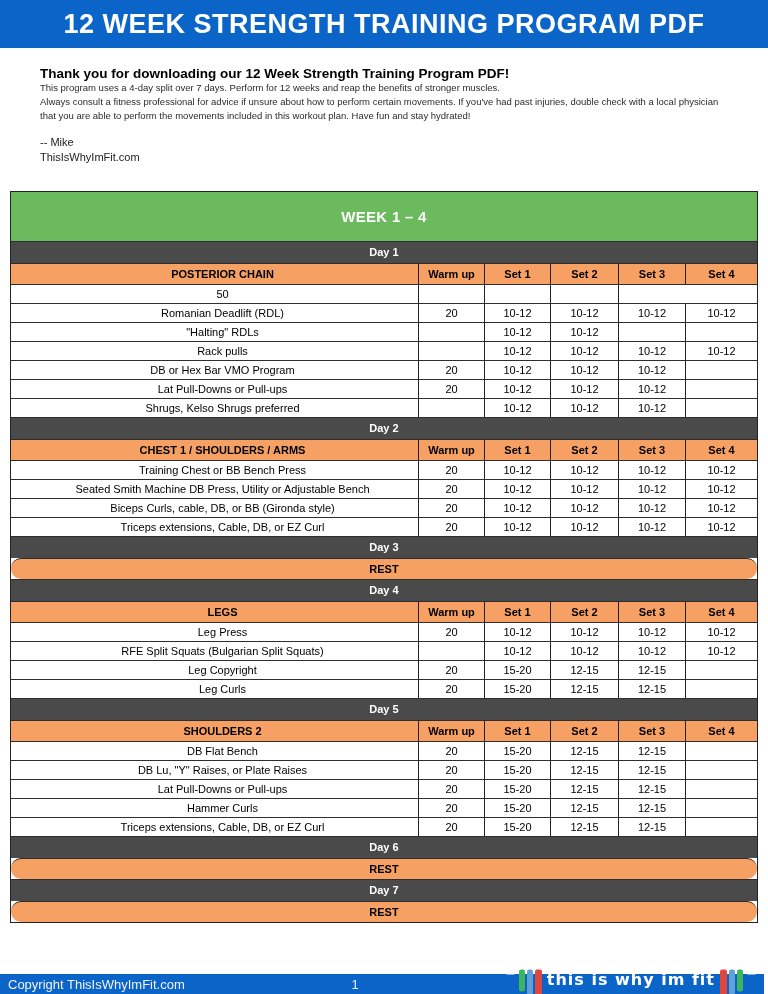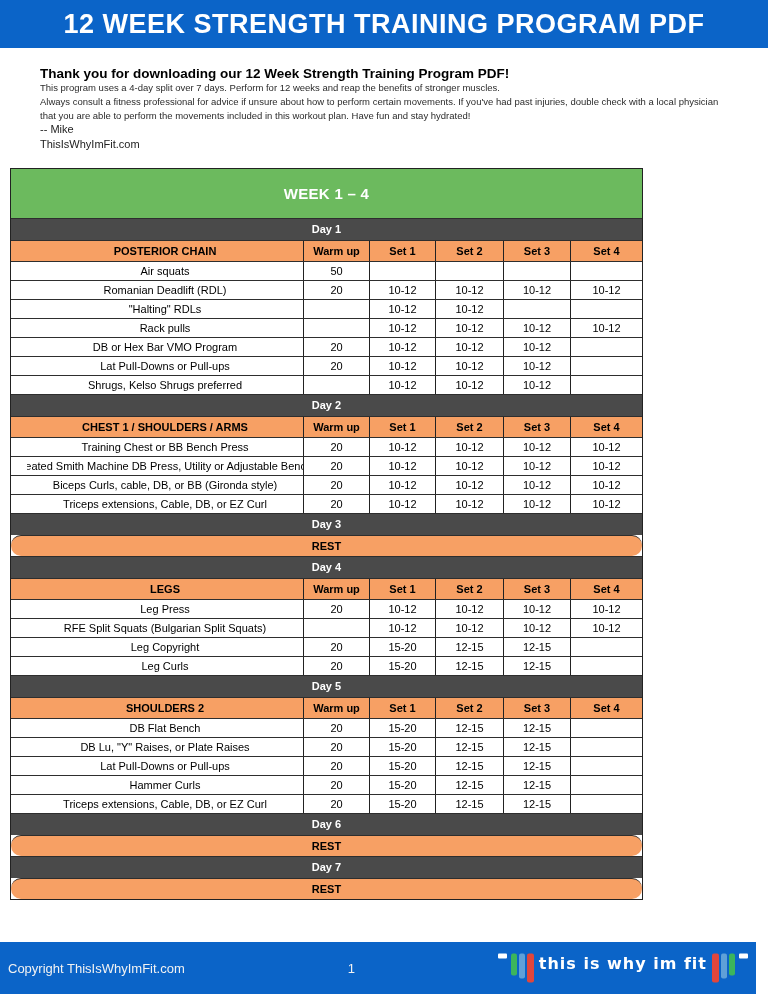--- a/index.html
+++ b/index.html
@@ -21,26 +21,26 @@
   }
   .titlebar h1 {
     color: #fff; font-size: 27px; font-weight: bold; letter-spacing: 0.5px;
     white-space: nowrap;
   }
 
   
   .intro { padding: 18px 42px 0 40px; }
   .intro h2 { font-size: 13.5px; font-weight: bold; color: #000; }
   .intro p.body-text { font-size: 9.5px; color: #2b2b2b; line-height: 1.45; max-width: 700px; }
-  .intro .signoff { font-size: 11px; color: #222; line-height: 1.35; }
+  .intro .signoff { margin-top: 13px; font-size: 11px; color: #222; line-height: 1.35; }
 
   
   .program-table {
-    margin: 16px 10px 0 10px;
-    width: 633px;
+    margin: 26px 10px 0 10px;
+    width: 748px;
     border: 1px solid #222;
   }
   .week-header {
     height: 49px;
     background: var(--week-green, #6CBA5E);
     color: #fff; font-weight: bold; font-size: 15px;
     display: flex; align-items: center; justify-content: center;
     letter-spacing: 0.3px;
   }
   .trow { border-top: 1px solid #2e2e2e; }
@@ -63,22 +63,22 @@
     display: flex; align-items: center; justify-content: center;
     border-left: 1px solid #222;
     overflow: hidden; white-space: nowrap;
   }
   .grid-row > span:first-child { border-left: none; }
   .header-row { height: 21px; background: var(--accent-orange, #F7A064); font-weight: bold; font-size: 11px; color: #000; }
   .exercise-row { height: 19px; background: #fff; font-size: 11px; color: #000; }
 
   
   .footer {
-    position: absolute; left: 0; right: 12px; bottom: 0;
-    height: 52px;
+    position: absolute; left: 0; right: 4px; bottom: 0;
+    height: 20px;
     background: var(--header-blue, #0B64C8);
     color: #fff;
   }
   .footer .copyright {
     position: absolute; left: 8px; top: 50%; transform: translateY(-50%);
     font-size: 13px; color: #f2f2f2;
   }
   .footer .page-num {
     position: absolute; left: 46%; top: 50%; transform: translateY(-50%);
     font-size: 13px; color: #f2f2f2;
@@ -123,21 +123,20 @@
       </div>
       <div class="trow grid-row header-row">
         <span>POSTERIOR CHAIN</span>
         <span>Warm up</span>
         <span>Set 1</span>
         <span>Set 2</span>
         <span>Set 3</span>
         <span>Set 4</span>
       </div>
       <div class="trow grid-row exercise-row">
-        <span>Air squats</span>
         <span>50</span>
         <span></span>
         <span></span>
         <span></span>
         <span></span>
       </div>
       <div class="trow grid-row exercise-row">
         <span>Romanian Deadlift (RDL)</span>
         <span>20</span>
         <span>10-12</span>

